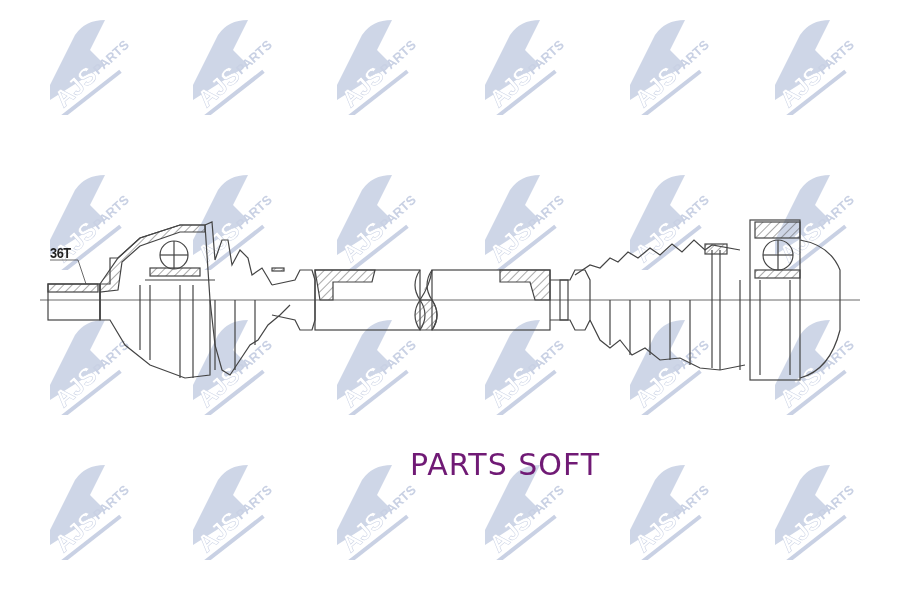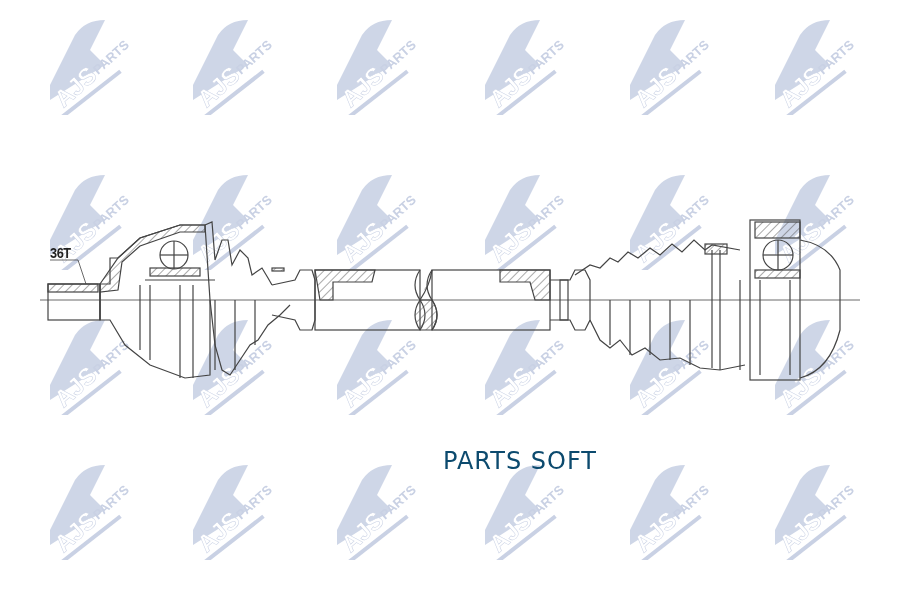--- a/index.html
+++ b/index.html
@@ -1,21 +1,21 @@
 <!DOCTYPE html>
 <html><head>
 <meta charset="utf-8">
 <style>
   html, body { margin:0; padding:0; background:#ffffff; }
   body { width:900px; height:600px; position:relative; overflow:hidden; font-family:"Liberation Sans", sans-serif; }
   .wm { position:absolute; width:110px; height:110px; }
   .wm svg { width:110px; height:110px; display:block; }
   .drawing { position:absolute; left:0; top:0; width:900px; height:600px; }
   .label-36t { position:absolute; left:50px; top:244px; font-family:"Liberation Sans", sans-serif; font-weight:bold; font-size:15px; color:#222; letter-spacing:-0.5px; transform:scaleX(0.85); transform-origin:left; }
-  .partssoft { position:absolute; left:443px; top:447px; font-family:"DejaVu Sans", sans-serif; font-size:24px; color:#0c4a6e; letter-spacing:1px; }
+  .partssoft { position:absolute; left:410px; top:447px; font-family:"DejaVu Sans", sans-serif; font-size:30px; color:#701a75; letter-spacing:1px; }
 </style>
 </head>
 <body>
 
 <div id="wm-layer">
     <div class="wm" style="left: 30px; top: 5px;">
       <svg viewBox="0 0 110 110" xmlns="http://www.w3.org/2000/svg">
       <g fill="#c9d1e4">
         <path d="M20 80 L45 30 Q55 15 75 15 L60 45 L75 60 L20 95 Z" opacity="0.9"></path>
         <rect x="10" y="92" width="90" height="4" transform="rotate(-38 55 94)"></rect>

